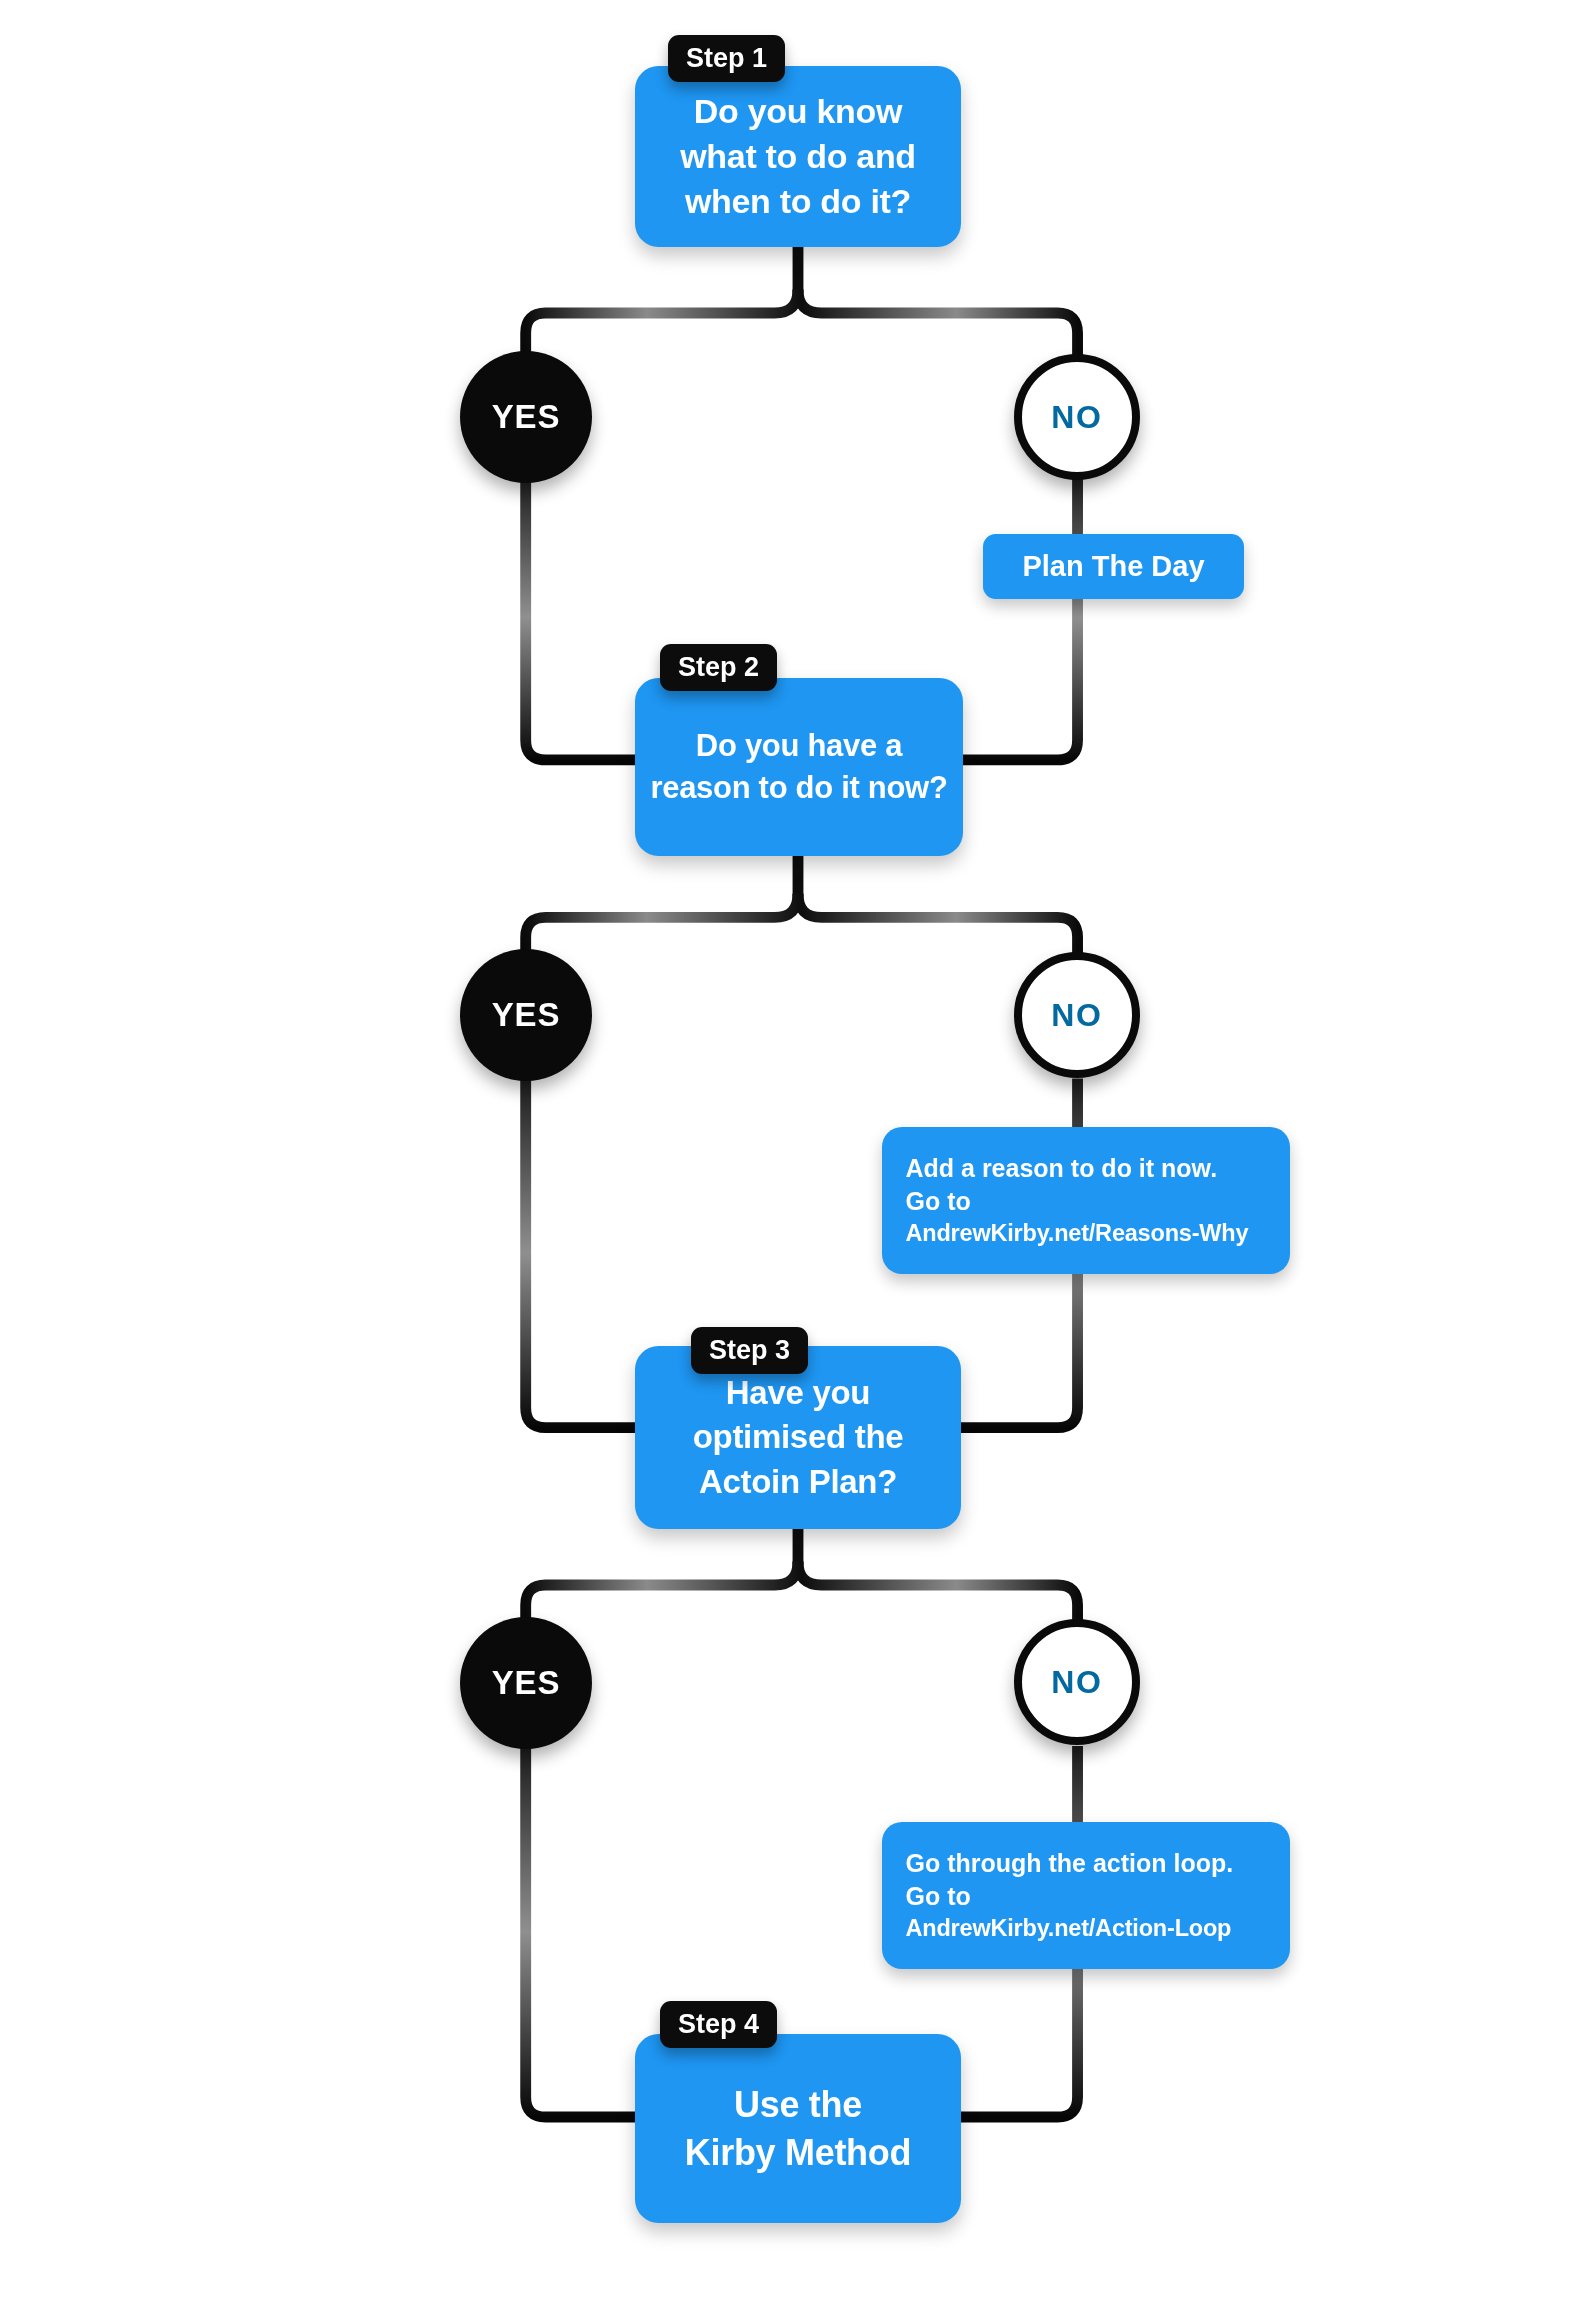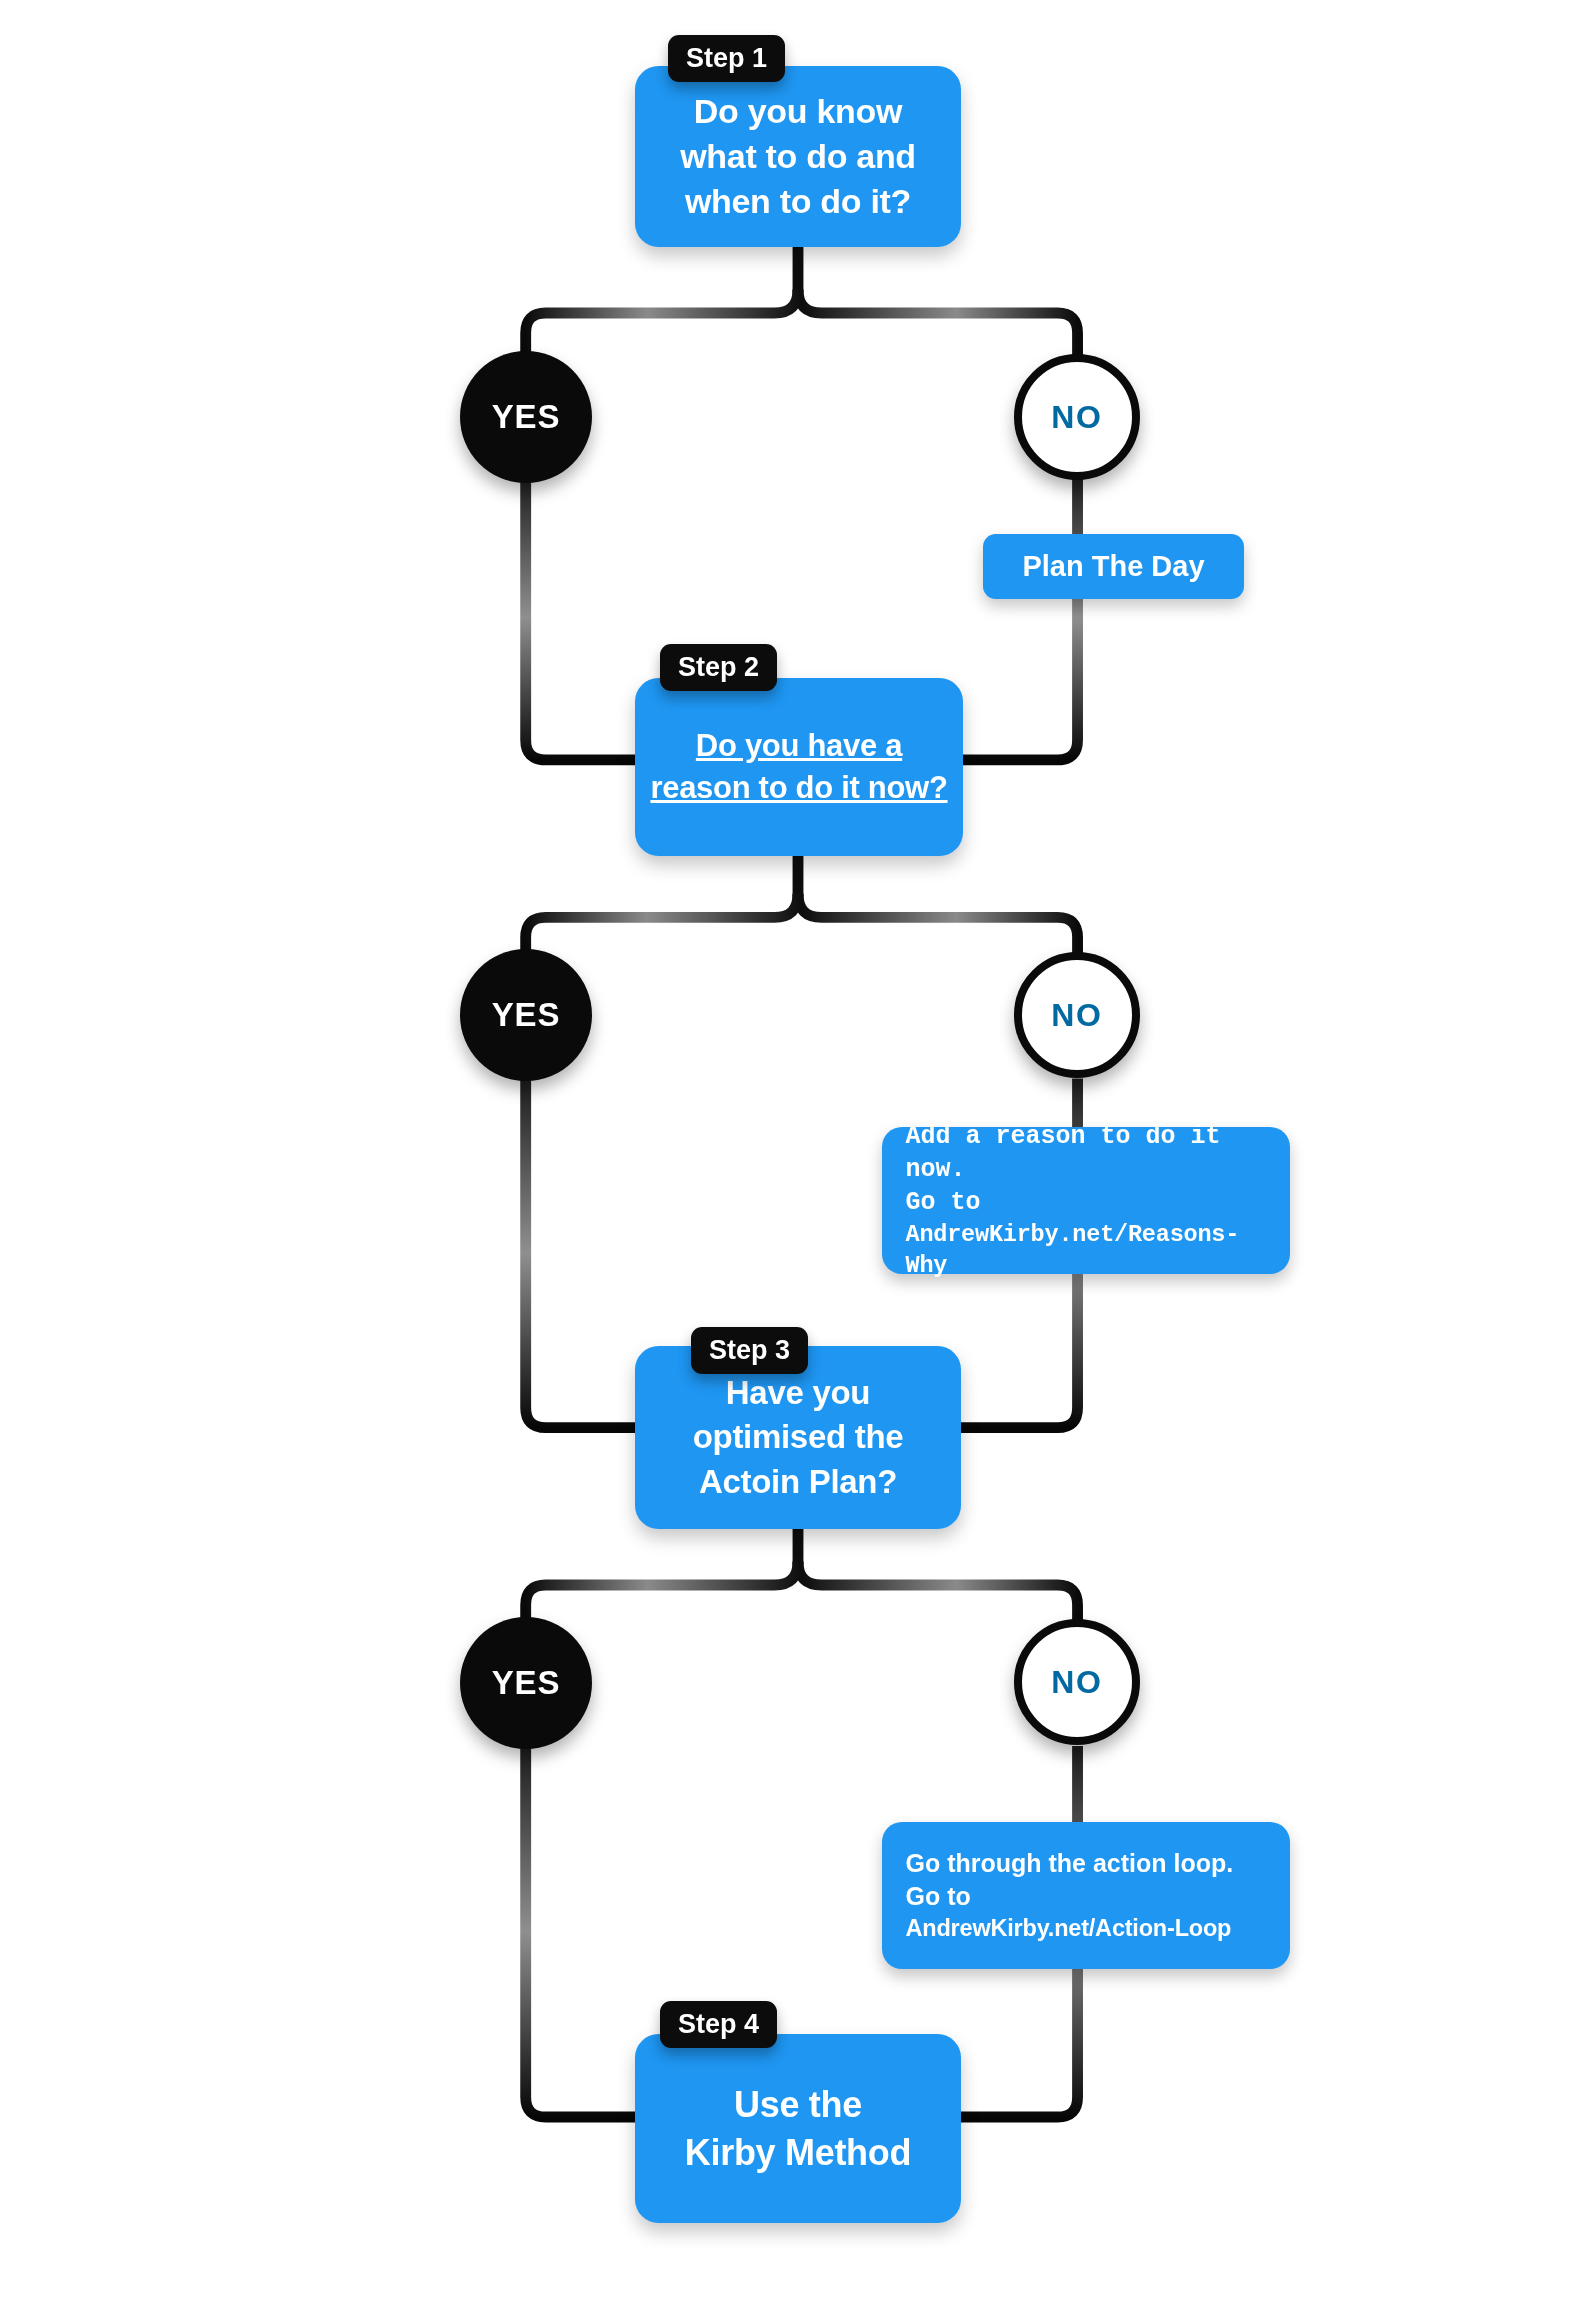--- a/index.html
+++ b/index.html
@@ -9,21 +9,21 @@
   svg.wires{position:absolute;left:0;top:0;z-index:0;}
 
   .stepbox{
     position:absolute;z-index:2;background:#1E96F2;border-radius:23.5px;
     display:flex;align-items:center;justify-content:center;text-align:center;
     color:#ffffff;font-weight:800;white-space:pre-line;
     box-shadow:0 9px 18px rgba(0,0,0,0.22);
     letter-spacing:-0.3px;
   }
   #box1{left:635px;top:66px;width:326px;height:181px;font-size:34px;line-height:1.32;}
-  #box2{left:635px;top:678px;width:328px;height:178px;font-size:31px;line-height:1.34;text-decoration:underline;}
+  #box2{left:635px;top:678px;width:328px;height:178px;font-size:31px;line-height:1.34;}
   #box3{left:635px;top:1346px;width:326px;height:183px;font-size:33px;line-height:1.34;}
   #box4{left:635px;top:2034px;width:326px;height:189px;font-size:36px;line-height:1.32;}
 
   .badge{
     position:absolute;z-index:3;background:#0c0c0c;color:#ffffff;
     border-radius:11px;padding:8.1px 18px;font-size:27px;font-weight:800;
     box-shadow:0 7.2px 12.7px rgba(0,0,0,0.3);white-space:nowrap;
   }
   #badge1{left:668px;top:35px;}
   #badge2{left:660px;top:644px;}
@@ -40,21 +40,21 @@
   #pill-plan{left:963px;top:534px;width:261px;height:65px;}
 
   .note{
     position:absolute;z-index:2;background:#1E96F2;border-radius:20px;
     display:flex;flex-direction:column;justify-content:center;
     color:#ffffff;font-weight:800;padding:0 23.5px;box-sizing:border-box;
     box-shadow:0 7.2px 14.5px rgba(0,0,0,0.22);
   }
   .note .ln{font-size:25px;line-height:1.32;}
   .note .url{font-size:23.5px;line-height:1.32;letter-spacing:-0.2px;}
-  #note-reasons{left:882px;top:1127px;width:408px;height:147px;font-family:Liberation Mono, monospace;}
+  #note-reasons{left:882px;top:1127px;width:408px;height:147px;}
   #note-action{left:882px;top:1822px;width:408px;height:147px;}
 
   .circle{
     position:absolute;z-index:2;border-radius:50%;
     display:flex;align-items:center;justify-content:center;
     font-weight:800;box-shadow:0 9px 16.3px rgba(0,0,0,0.3);
   }
   .circle.yes{width:132px;height:132px;background:#0a0a0a;color:#ffffff;font-size:33px;letter-spacing:0.9px;}
   .circle.no{width:110px;height:110px;background:#ffffff;color:#0369a1;border:8.1px solid #0a0a0a;font-size:32px;letter-spacing:1.8px;}
   #yes1{left:460px;top:351px;}  #no1{left:1014px;top:354px;}

